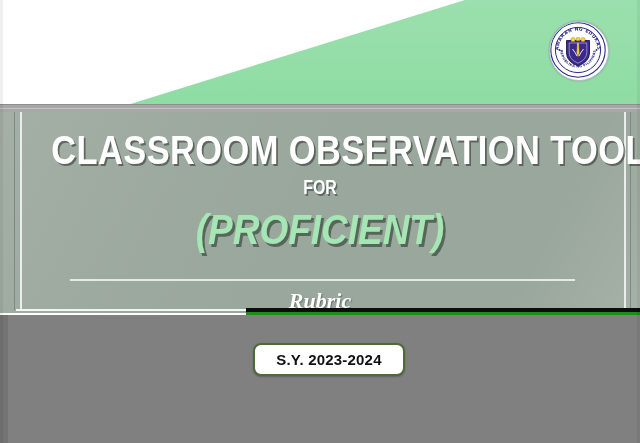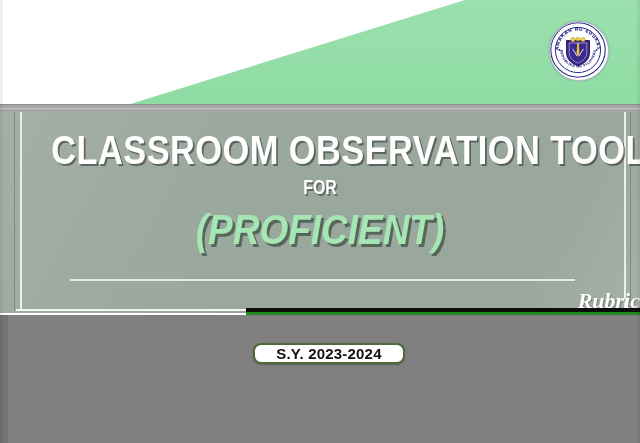--- a/index.html
+++ b/index.html
@@ -170,21 +170,21 @@
     position: absolute;
     left: 70px; top: 167px;
     width: 505px; height: 2px;
     background: #e4eae5;
   }
 
   .subtitle-rubric {
     position: absolute;
     left: 0; top: 176px;
     width: 640px;
-    text-align: right;
+    text-align: center;
     color: #ffffff;
     font-family: "Liberation Serif", serif;
     font-style: italic;
     font-weight: bold;
     font-size: 22px;
     line-height: 26px;
     text-shadow: 1px 1px 1px rgba(60,70,62,0.5);
   }
 
   
@@ -223,21 +223,21 @@
   .bottom-left-edge {
     position: absolute;
     left: 0; top: 0;
     width: 8px; height: 128px;
     background: #747474;
   }
 
   .sy-badge {
     position: absolute;
     left: 253px; top: 28px;
-    width: 152px; height: 21px;
+    width: 152px; height: 33px;
     background: #ffffff;
     border: 2px solid #4f6b35;
     border-radius: 8px;
     box-sizing: border-box;
     display: flex;
     align-items: center;
     justify-content: center;
     color: #111111;
     font-family: "Liberation Sans", sans-serif;
     font-weight: bold;

